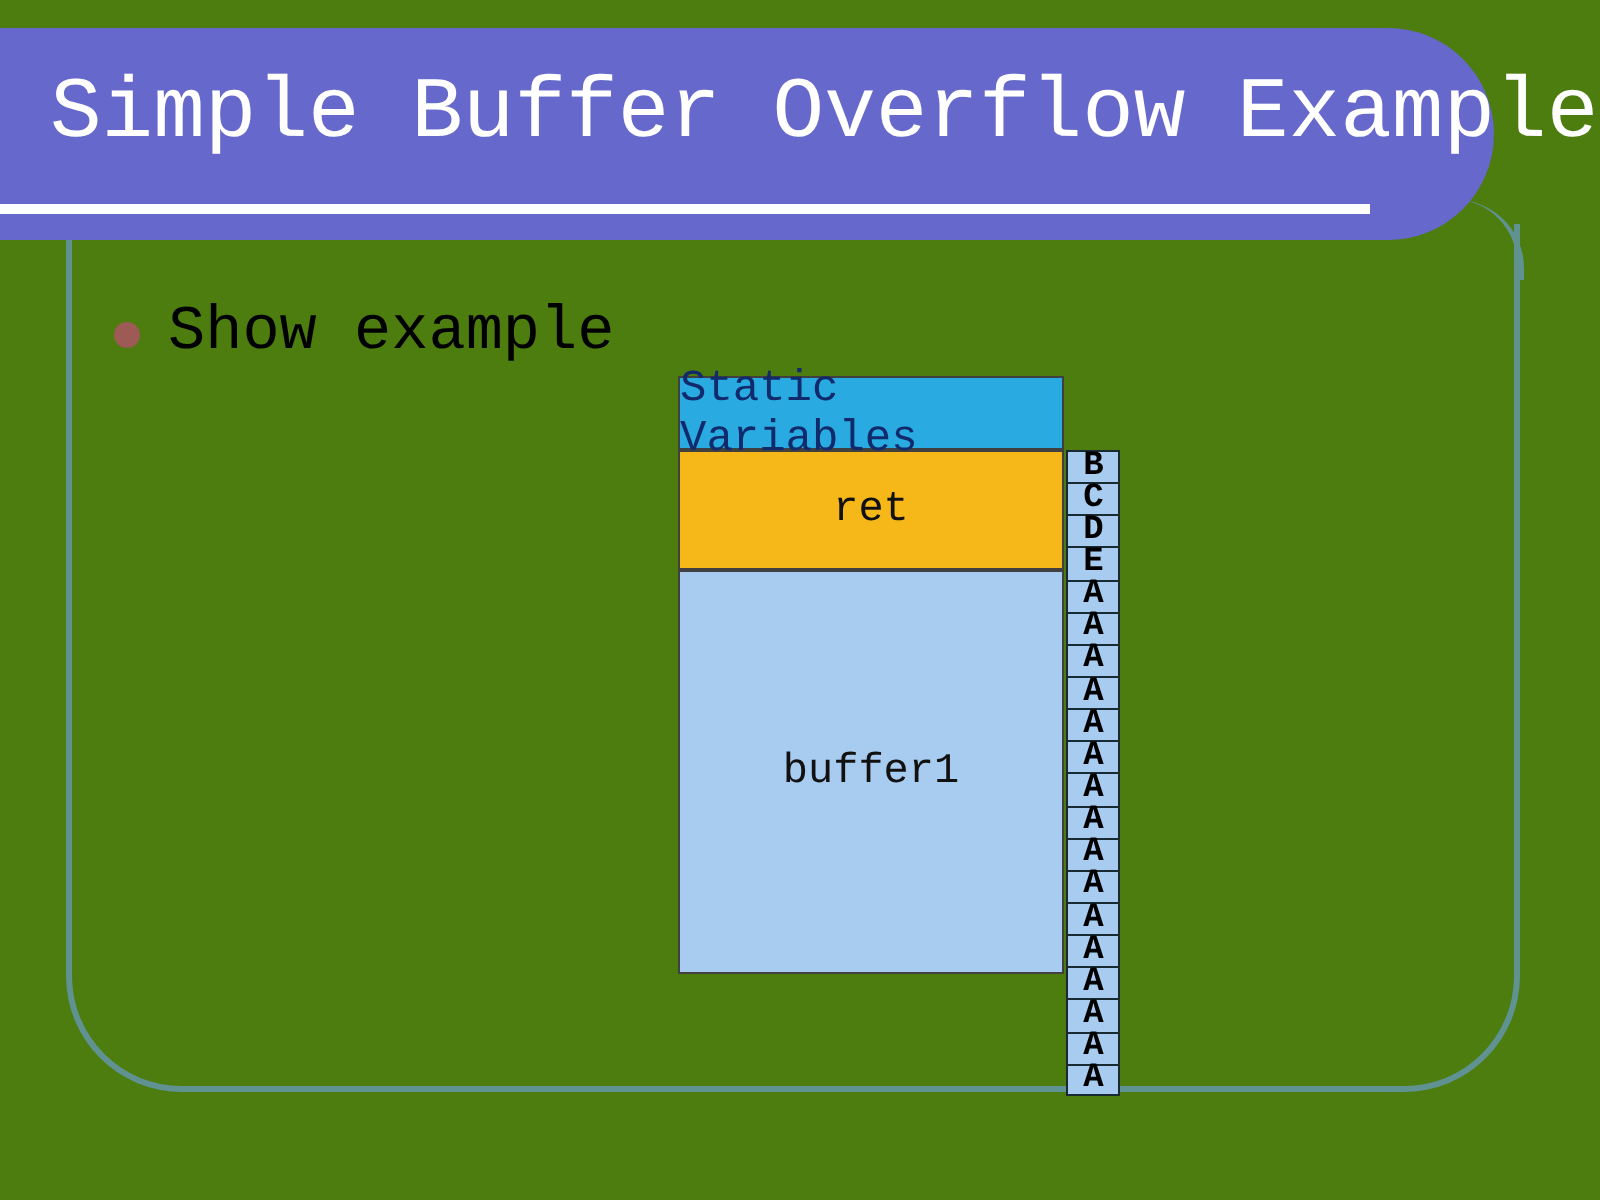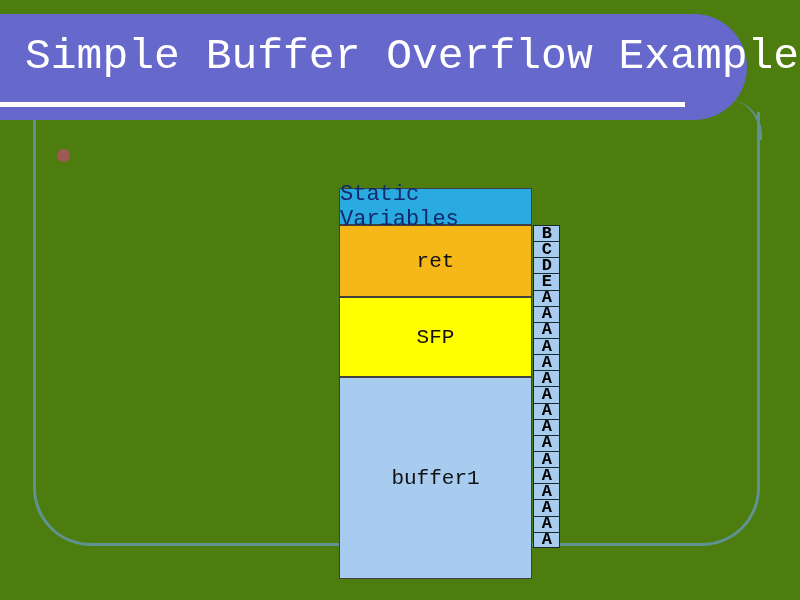--- a/index.html
+++ b/index.html
@@ -117,21 +117,21 @@
     color: #111111;
     font-size: 21px;
   }
   .stack-cell.static-vars {
     height: 37px;
     background: #29abe2;
     color: #102a6b;
     font-size: 22px;
   }
   .stack-cell.ret {
-    height: 72px;
+    height: 60px;
     background: #f6b819;
   }
   .stack-cell.sfp {
     height: 80px;
     background: #ffff00;
   }
   .stack-cell.buffer1 {
     height: 202px;
     background: #a8cbf0;
   }
@@ -171,27 +171,27 @@
   <div id="frame-border"></div>
   <div id="frame-border-top-right"></div>
 
   <div id="title-banner">
     <div id="title-rule"></div>
     <div id="title-text">Simple Buffer Overflow Example</div>
   </div>
 
   <div id="bullet-row">
     <span id="bullet-dot"></span>
+    <span id="bullet-text">Show example</span>
   </div>
 
   <div id="stack-diagram">
     <div id="stack-column">
       <div class="stack-cell static-vars">Static Variables</div>
       <div class="stack-cell ret">ret</div>
-      <div class="stack-cell sfp">SFP</div>
       <div class="stack-cell buffer1">buffer1</div>
     </div>
     <div id="letter-column">
         <div class="letter-cell" style="background: rgb(168, 203, 240);">B</div>
         <div class="letter-cell" style="background: rgb(168, 203, 240);">C</div>
         <div class="letter-cell" style="background: rgb(168, 203, 240);">D</div>
         <div class="letter-cell" style="background: rgb(168, 203, 240);">E</div>
         <div class="letter-cell" style="background: rgb(168, 203, 240);">A</div>
         <div class="letter-cell" style="background: rgb(168, 203, 240);">A</div>
         <div class="letter-cell" style="background: rgb(168, 203, 240);">A</div>

